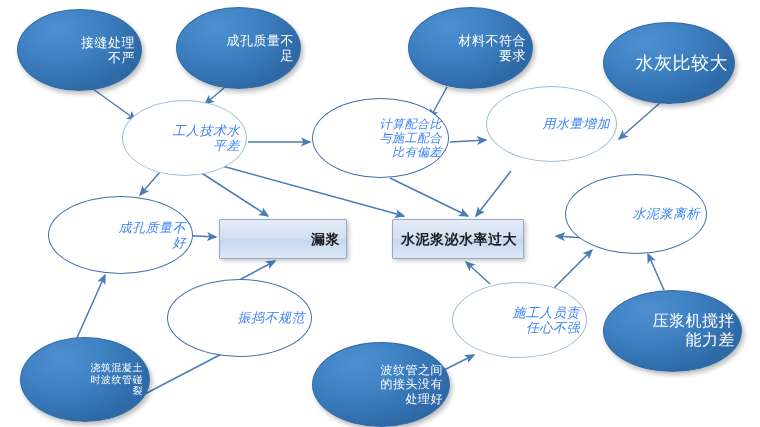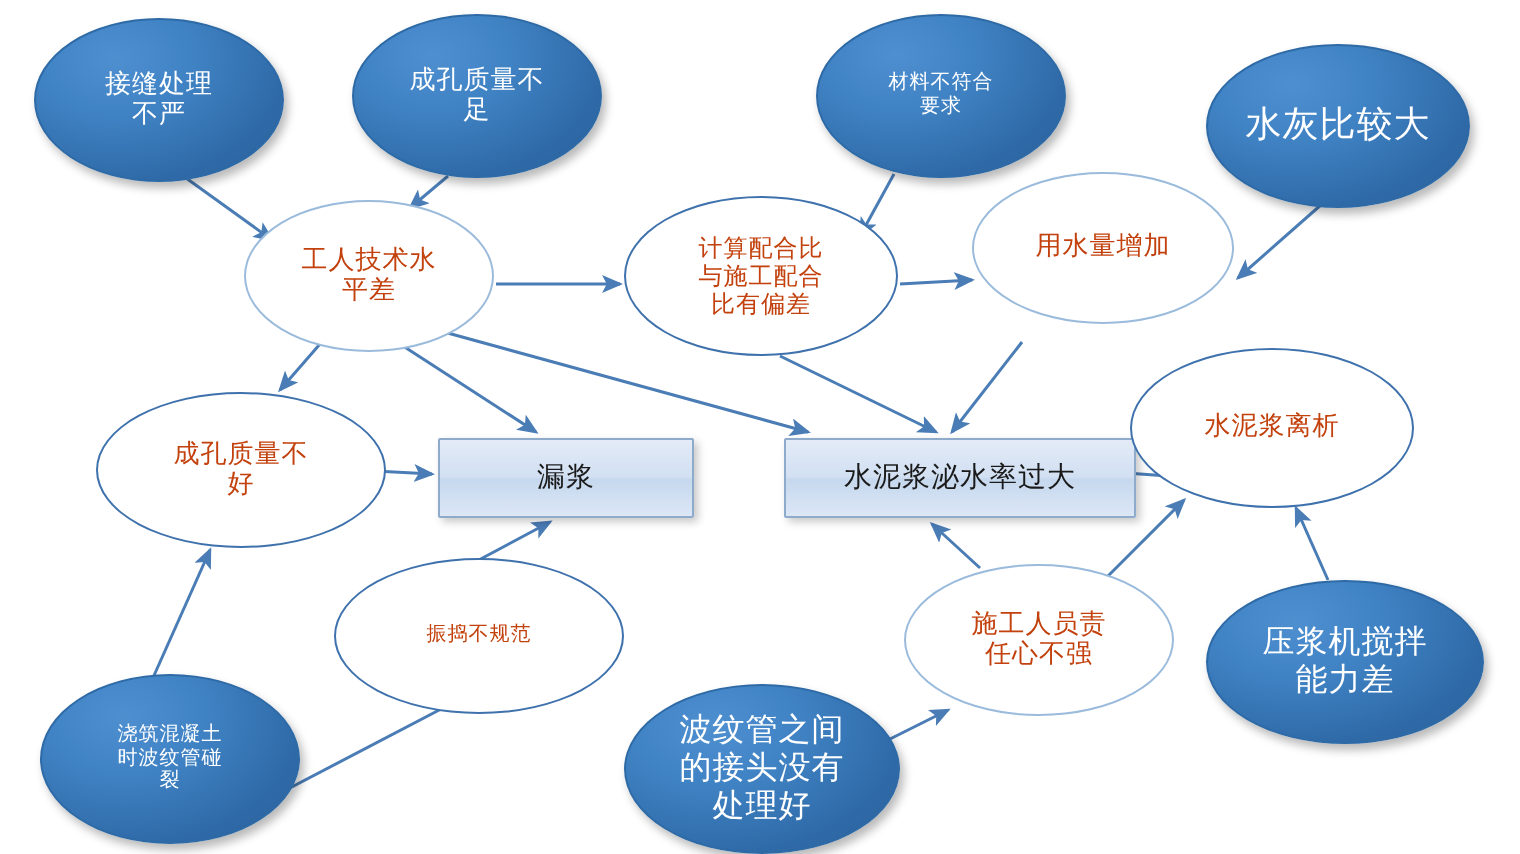--- a/index.html
+++ b/index.html
@@ -26,21 +26,21 @@
     height: 427px;
     pointer-events: none;
     z-index: 1;
   }
   .node {
     position: absolute;
     box-sizing: border-box;
     display: flex;
     align-items: center;
     justify-content: center;
-    text-align: center;
+    text-align: right;
     z-index: 2;
     line-height: 1.18;
     letter-spacing: 0.5px;
   }
   .node .label {
     display: block;
     width: 100%;
     padding: 0 6px;
     box-sizing: border-box;
     white-space: pre-line;
@@ -53,34 +53,36 @@
     color: #ffffff;
     border: 1px solid #2e6aa6;
     box-shadow: 2px 3px 5px rgba(0,0,0,0.28);
     font-weight: normal;
   }
 
   
   .node.ellipse-light {
     border-radius: 50%;
     background: #ffffff;
-    color: #c2410c;
+    color: #3b82f6;
     border: 1.4px solid #9bbbdc;
+    font-style: italic;
   }
   .node.ellipse-light.strong {
     border: 1.8px solid #3f72ad;
   }
 
   
   .node.rect {
     background: linear-gradient(to bottom, #e3ebf7 0%, #d2e0f2 48%, #c6d8ee 52%, #dce7f6 100%);
     color: #1a1a1a;
     border: 1px solid #8fabcb;
     border-radius: 1px;
     box-shadow: 2px 2px 4px rgba(0,0,0,0.22);
+    font-weight: bold;
   }
 </style>
 </head>
 <body>
 
 <div id="canvas" style="background: rgb(255, 255, 255);">
 
   <svg id="edges" viewBox="0 0 760 427" xmlns="http://www.w3.org/2000/svg">
     <defs>
       <marker id="arrowhead" markerWidth="7" markerHeight="7" refX="6" refY="3" orient="auto" markerUnits="strokeWidth">
@@ -113,21 +115,21 @@
 
   <div id="node-layer">
       <div class="node ellipse-dark" style="left: 17px; top: 9px; width: 125px; height: 82px; font-size: 13px;">
         <span class="label">接缝处理
 不严</span>
       </div>
       <div class="node ellipse-dark" style="left: 176px; top: 7px; width: 125px; height: 82px; font-size: 13px;">
         <span class="label">成孔质量不
 足</span>
       </div>
-      <div class="node ellipse-dark" style="left: 408px; top: 7px; width: 125px; height: 82px; font-size: 10px;">
+      <div class="node ellipse-dark" style="left: 408px; top: 7px; width: 125px; height: 82px; font-size: 13px;">
         <span class="label">材料不符合
 要求</span>
       </div>
       <div class="node ellipse-dark" style="left: 603px; top: 22px; width: 132px; height: 82px; font-size: 18px;">
         <span class="label">水灰比较大</span>
       </div>
       <div class="node ellipse-light" style="left: 122px; top: 100px; width: 125px; height: 76px; font-size: 13px;">
         <span class="label">工人技术水
 平差</span>
       </div>
@@ -139,39 +141,39 @@
       <div class="node ellipse-light" style="left: 486px; top: 86px; width: 131px; height: 76px; font-size: 13px;">
         <span class="label">用水量增加</span>
       </div>
       <div class="node ellipse-light strong" style="left: 48px; top: 196px; width: 145px; height: 78px; font-size: 13px;">
         <span class="label">成孔质量不
 好</span>
       </div>
       <div class="node rect" style="left: 219px; top: 219px; width: 128px; height: 40px; font-size: 14px;">
         <span class="label">漏浆</span>
       </div>
-      <div class="node rect" style="left: 392px; top: 219px; width: 176px; height: 40px; font-size: 14px;">
+      <div class="node rect" style="left: 392px; top: 219px; width: 132px; height: 40px; font-size: 14px;">
         <span class="label">水泥浆泌水率过大</span>
       </div>
       <div class="node ellipse-light strong" style="left: 565px; top: 174px; width: 142px; height: 80px; font-size: 13px;">
         <span class="label">水泥浆离析</span>
       </div>
-      <div class="node ellipse-light strong" style="left: 167px; top: 279px; width: 145px; height: 78px; font-size: 10px;">
+      <div class="node ellipse-light strong" style="left: 167px; top: 279px; width: 145px; height: 78px; font-size: 13px;">
         <span class="label">振捣不规范</span>
       </div>
       <div class="node ellipse-light" style="left: 452px; top: 282px; width: 135px; height: 76px; font-size: 13px;">
         <span class="label">施工人员责
 任心不强</span>
       </div>
       <div class="node ellipse-dark" style="left: 20px; top: 337px; width: 130px; height: 85px; font-size: 10px;">
         <span class="label">浇筑混凝土
 时波纹管碰
 裂</span>
       </div>
-      <div class="node ellipse-dark" style="left: 312px; top: 342px; width: 138px; height: 85px; font-size: 16px;">
+      <div class="node ellipse-dark" style="left: 312px; top: 342px; width: 138px; height: 85px; font-size: 12px;">
         <span class="label">波纹管之间
 的接头没有
 处理好</span>
       </div>
       <div class="node ellipse-dark" style="left: 603px; top: 290px; width: 139px; height: 82px; font-size: 16px;">
         <span class="label">压浆机搅拌
 能力差</span>
       </div>
     </div>
 

